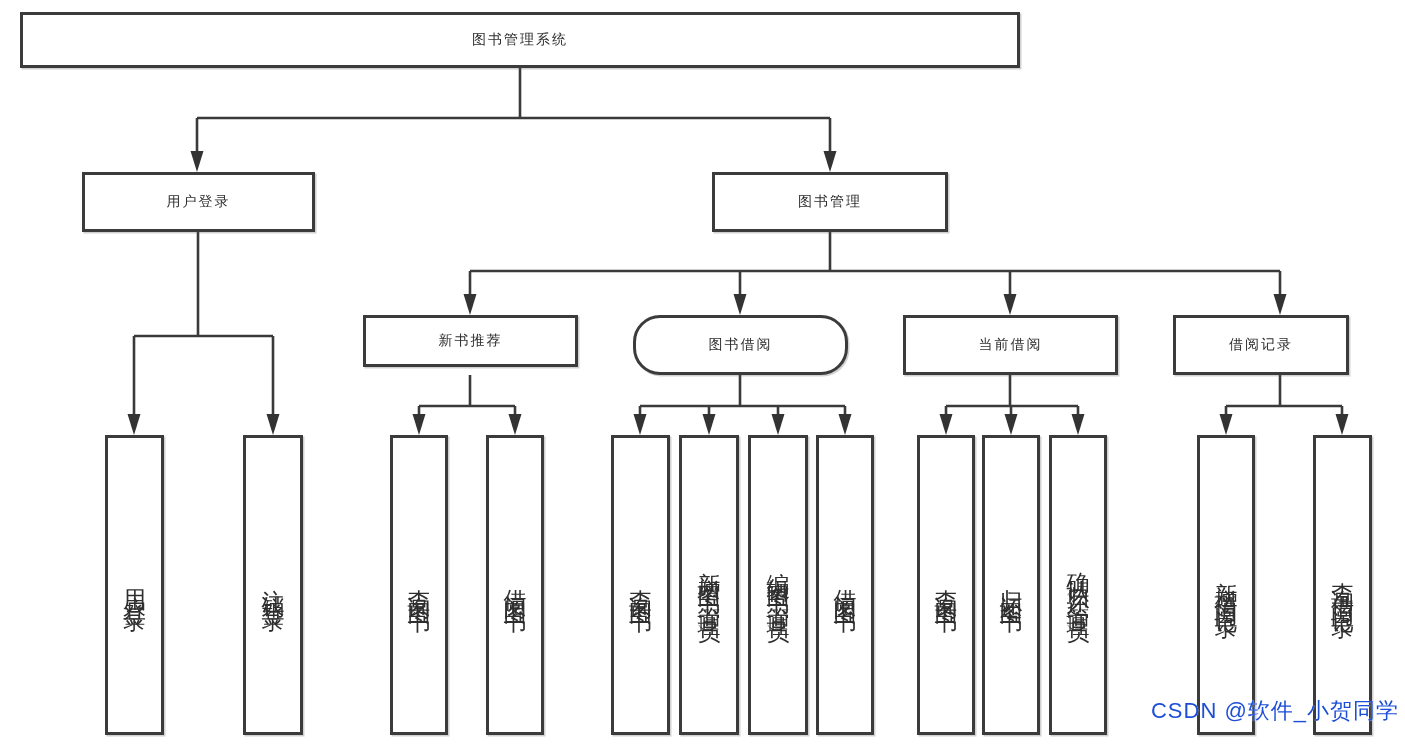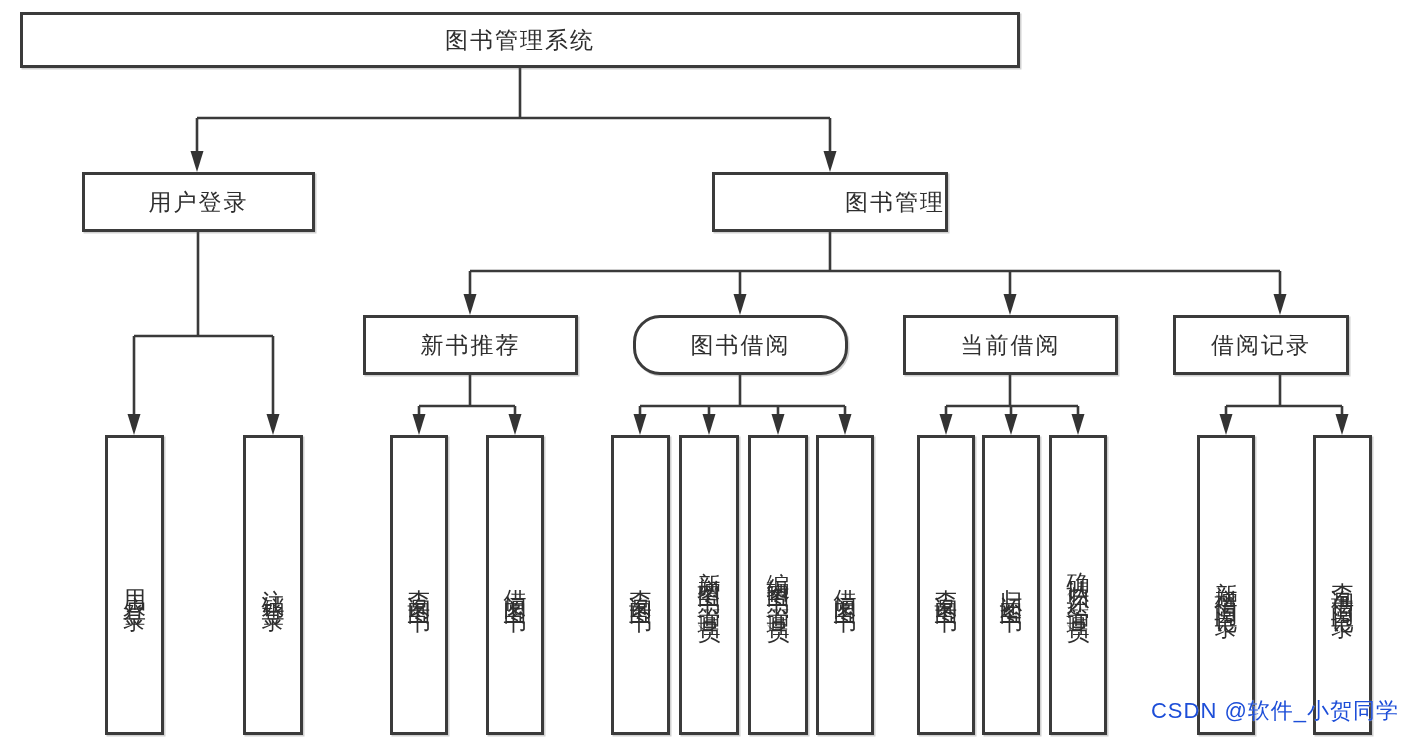--- a/index.html
+++ b/index.html
@@ -26,21 +26,21 @@
     box-sizing: border-box;
     border: 3px solid #3b3b3b;
     background: #ffffff;
     display: flex;
     align-items: center;
     justify-content: center;
     color: #2e2e2e;
     box-shadow: 1.5px 1.5px 0 rgba(90,90,90,0.28);
   }
   .hlabel {
-    font-size: 23px;
+    font-size: 14px;
     letter-spacing: 2px;
     white-space: nowrap;
   }
   .leaf { top: 435px; height: 300px; }
   .vtext {
     writing-mode: vertical-rl;
     text-orientation: mixed;
     font-size: 23px;
     letter-spacing: 7px;
     line-height: 1;
@@ -129,25 +129,25 @@
     <polygon points="1335.5,414 1348.5,414 1342,435"></polygon>
   </svg>
 
   <div class="node" style="left:20px; top:12px; width:1000px; height:56px;">
     <span class="hlabel">图书管理系统</span>
   </div>
 
   <div class="node" style="left:82px; top:172px; width:233px; height:60px;">
     <span class="hlabel">用户登录</span>
   </div>
-  <div class="node" style="left:712px; top:172px; width:236px; height:60px;justify-content:flex-end;">
+  <div class="node" style="left:712px; top:172px; width:236px; height:60px;">
     <span class="hlabel">图书管理</span>
   </div>
 
-  <div class="node" style="left:363px; top:315px; width:215px; height:60px;">
+  <div class="node" style="left:363px; top:315px; width:215px; height:52px;">
     <span class="hlabel">新书推荐</span>
   </div>
   <div class="node" style="left:633px; top:315px; width:215px; height:60px;border-radius:27px;">
     <span class="hlabel">图书借阅</span>
   </div>
   <div class="node" style="left:903px; top:315px; width:215px; height:60px;font-family:Liberation Serif, serif;">
     <span class="hlabel">当前借阅</span>
   </div>
   <div class="node" style="left:1173px; top:315px; width:176px; height:60px;">
     <span class="hlabel">借阅记录</span>

